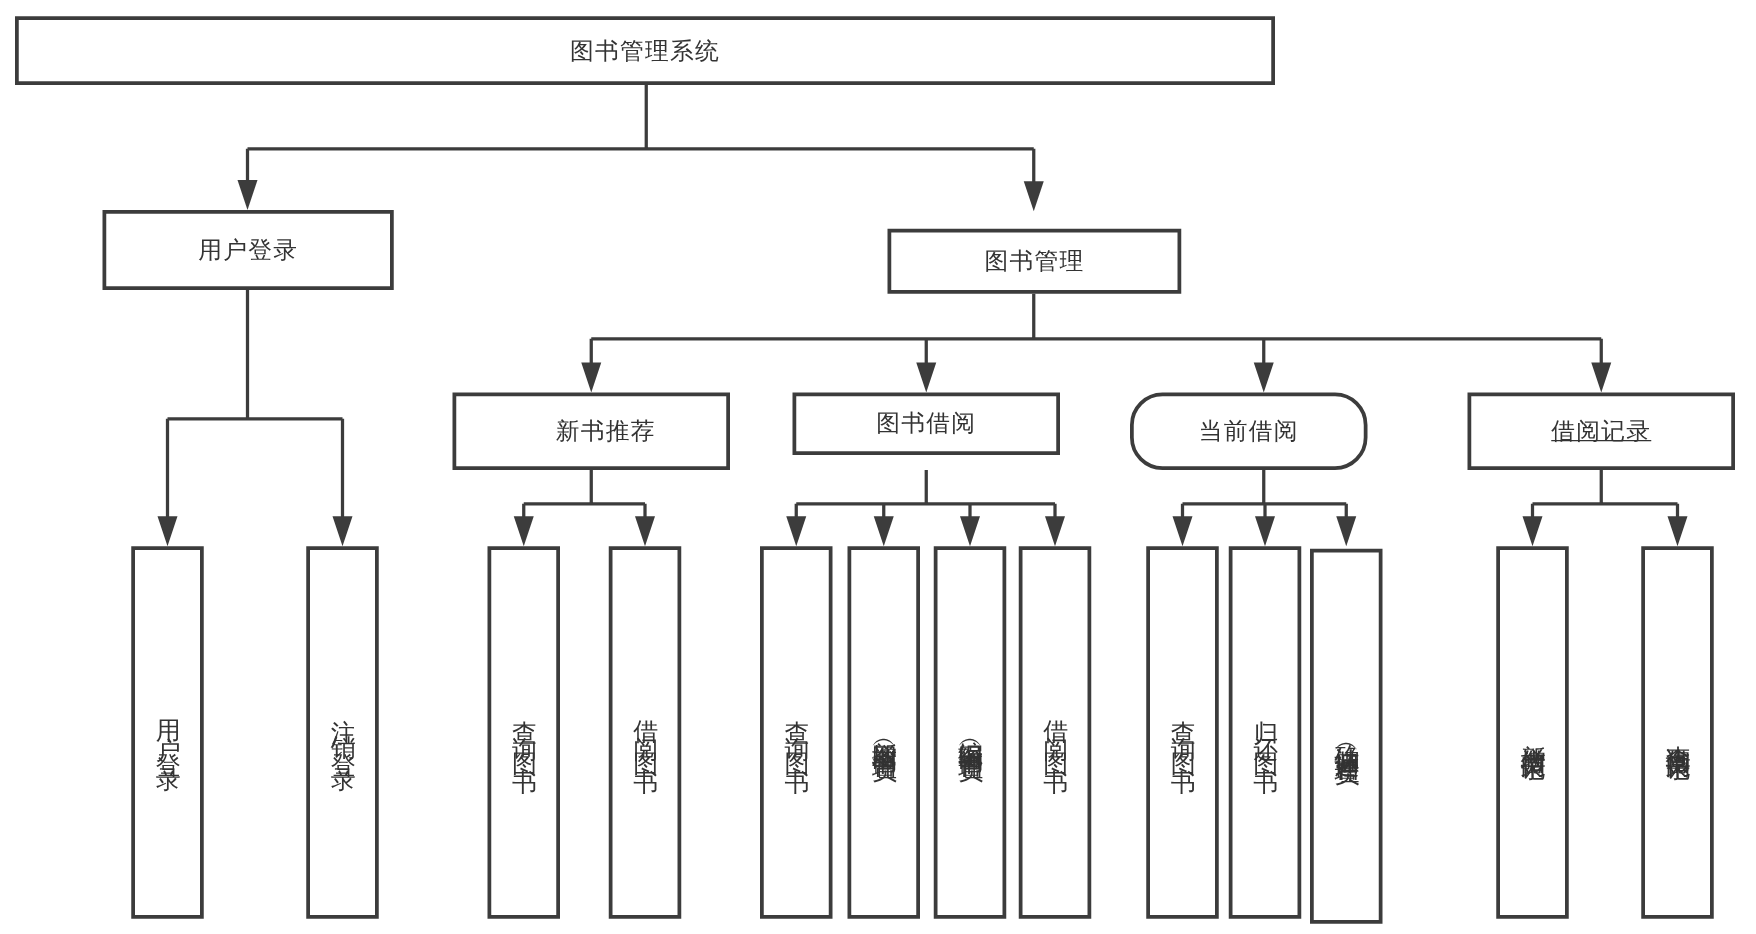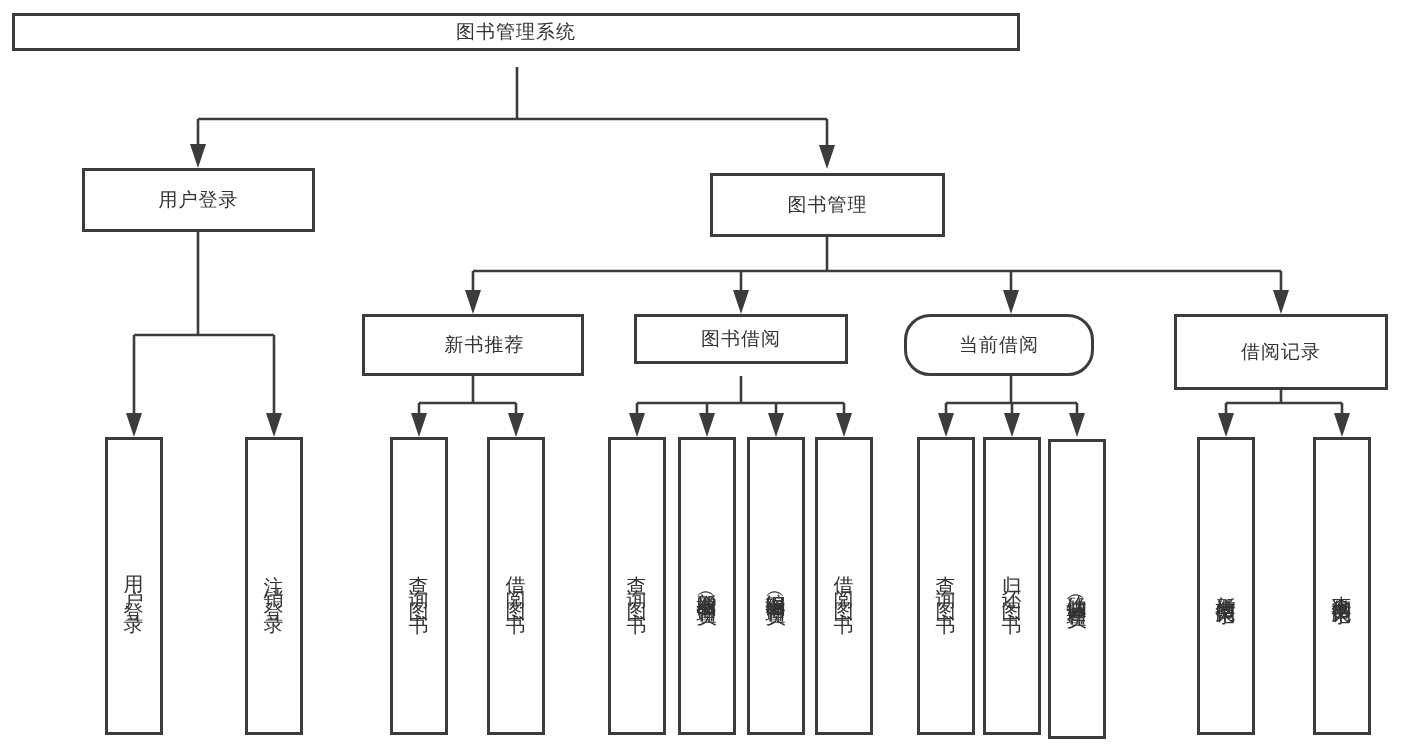--- a/index.html
+++ b/index.html
@@ -69,29 +69,29 @@
     <polygon points="699,413 715,413 707,437"></polygon>
     <polygon points="768,413 784,413 776,437"></polygon>
     <polygon points="836,413 852,413 844,437"></polygon>
     <polygon points="938,413 954,413 946,437"></polygon>
     <polygon points="1004,413 1020,413 1012,437"></polygon>
     <polygon points="1069,413 1085,413 1077,437"></polygon>
     <polygon points="1218,413 1234,413 1226,437"></polygon>
     <polygon points="1334,413 1350,413 1342,437"></polygon>
   </svg>
 
-  <div class="node hnode root" style="left:12px;top:13px;width:1008px;height:38px;">图书管理系统</div>
+  <div class="node hnode root" style="left:12px;top:13px;width:1008px;height:55px;">图书管理系统</div>
 
   <div class="node hnode" style="left:82px;top:168px;width:233px;height:64px;">用户登录</div>
-  <div class="node hnode" style="left:710px;top:173px;width:235px;height:64px;">图书管理</div>
+  <div class="node hnode" style="left:710px;top:183px;width:235px;height:52px;">图书管理</div>
 
   <div class="node hnode" style="left:362px;top:314px;width:222px;height:62px;padding-left:23px;">新书推荐</div>
   <div class="node hnode" style="left:634px;top:314px;width:214px;height:50px;">图书借阅</div>
   <div class="node hnode" style="left:904px;top:314px;width:190px;height:62px;border-radius:26px;">当前借阅</div>
-  <div class="node hnode" style="left:1174px;top:314px;width:214px;height:76px;">借阅记录</div>
+  <div class="node hnode" style="left:1174px;top:314px;width:214px;height:62px;text-decoration:underline;">借阅记录</div>
 
   <div class="node leaf" style="left:105px;top:437px;width:58px;height:298px;">
     <span>用户登录</span>
     </div>
   <div class="node leaf" style="left:245px;top:437px;width:58px;height:298px;">
     <span>注销登录</span>
     </div>
 
   <div class="node leaf" style="left:390px;top:437px;width:58px;height:298px;">
     <span>查询图书</span>

